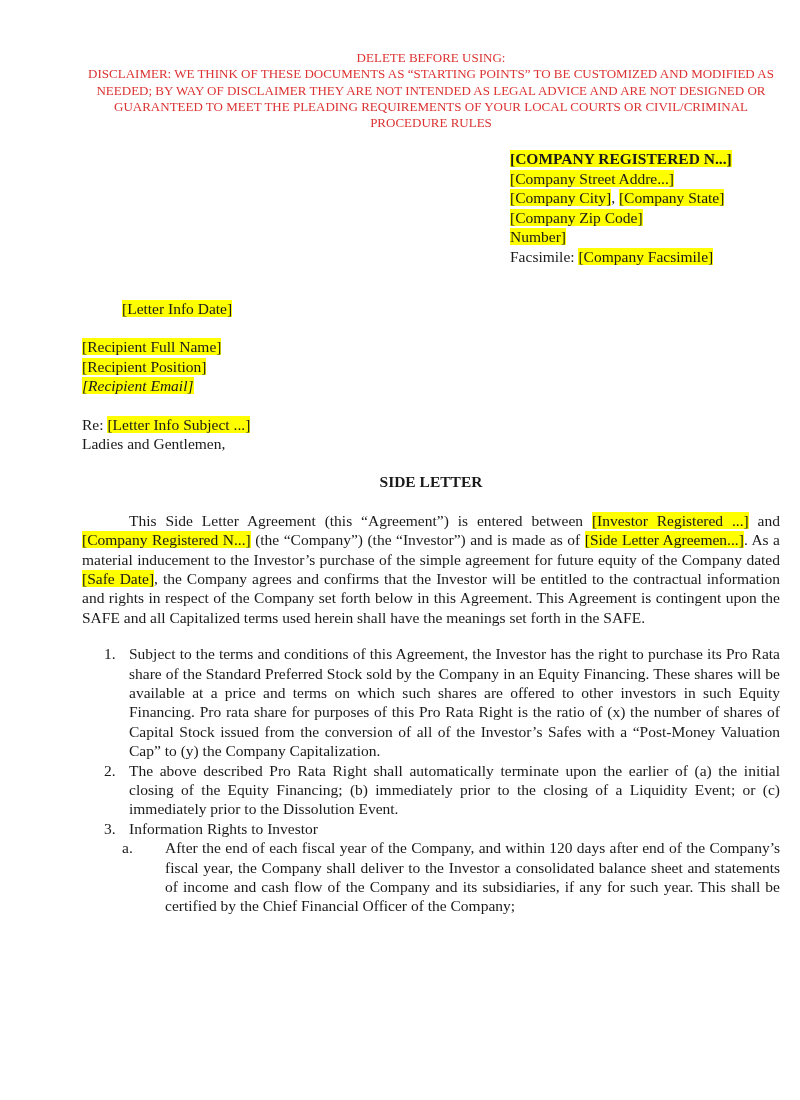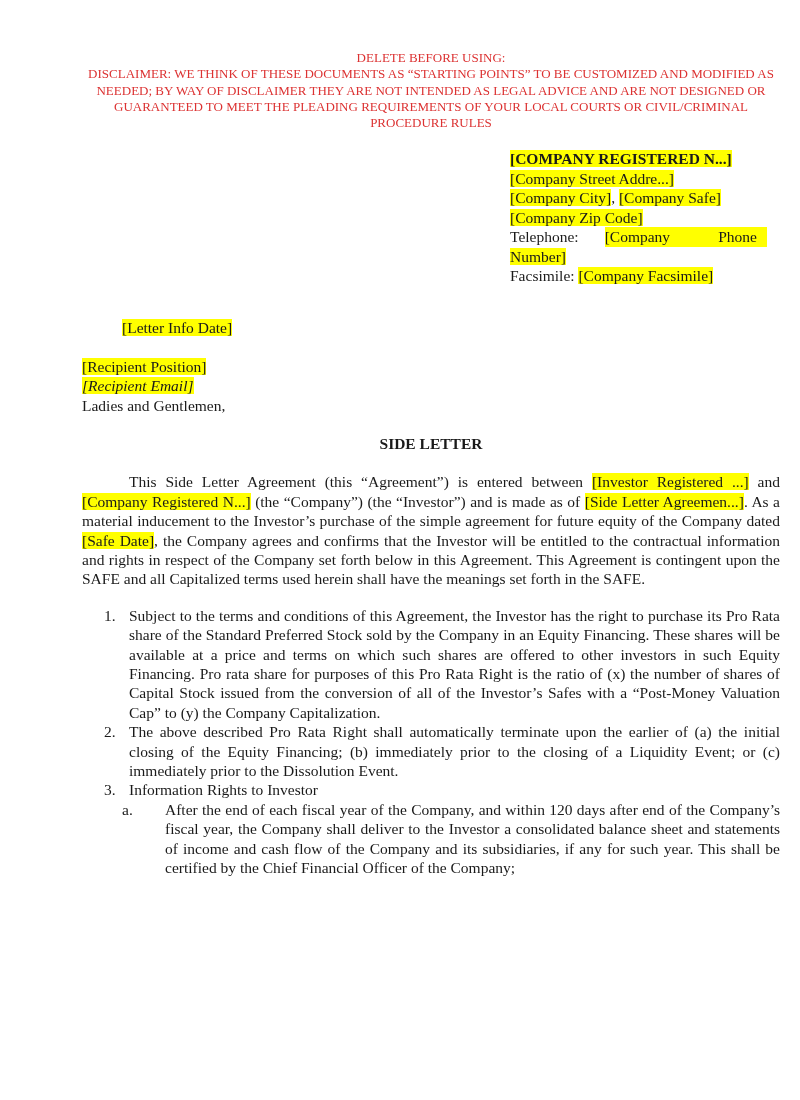--- a/index.html
+++ b/index.html
@@ -82,41 +82,35 @@
 <div class="page">
 
   <div class="disclaimer">
     <div>DELETE BEFORE USING:</div>
     <div>DISCLAIMER: WE THINK OF THESE DOCUMENTS AS “STARTING POINTS” TO BE CUSTOMIZED AND MODIFIED AS NEEDED; BY WAY OF DISCLAIMER THEY ARE NOT INTENDED AS LEGAL ADVICE AND ARE NOT DESIGNED OR GUARANTEED TO MEET THE PLEADING REQUIREMENTS OF YOUR LOCAL COURTS OR CIVIL/CRIMINAL PROCEDURE RULES</div>
   </div>
 
   <div class="company-block">
     <div><span class="hl bold">[COMPANY REGISTERED N...]</span></div>
     <div><span class="hl">[Company Street Addre...]</span></div>
-    <div><span class="hl">[Company City]</span><span>, </span><span class="hl">[Company Safe]</span></div>
+    <div><span class="hl">[Company City]</span><span>, </span><span class="hl">[Company State]</span></div>
     <div><span class="hl">[Company Zip Code]</span></div>
-    <div class="tel-line">
-      <span>Telephone:</span>
-      <span class="tel-spacer"></span>
-      <span class="tel-fill">
-        <span>[Company</span>
-        <span>Phone</span>
-      </span>
-    </div>
     <div><span class="hl">Number]</span></div>
     <div><span>Facsimile: </span><span class="hl">[Company Facsimile]</span></div>
   </div>
 
   <div class="date-line"><span class="hl">[Letter Info Date]</span></div>
 
   <div class="recipient-block">
+    <div><span class="hl">[Recipient Full Name]</span></div>
     <div><span class="hl">[Recipient Position]</span></div>
     <div><span class="hl italic">[Recipient Email]</span></div>
   </div>
 
+  <div class="re-line"><span>Re: </span><span class="hl">[Letter Info Subject ...]</span></div>
 
   <div class="salutation">Ladies and Gentlemen,</div>
 
   <div class="letter-title">SIDE LETTER</div>
 
   <div class="body-para" id="para1"><span>This Side Letter Agreement (this “Agreement”) is entered between </span><span class="hl">[Investor Registered ...]</span><span> and </span><span class="hl">[Company Registered N...]</span><span> (the “Company”) (the “Investor”) and is made as of </span><span class="hl">[Side Letter Agreemen...]</span><span>. As a material inducement to the Investor’s purchase of the simple agreement for future equity of the Company dated </span><span class="hl">[Safe Date]</span><span>, the Company agrees and confirms that the Investor will be entitled to the contractual information and rights in respect of the Company set forth below in this Agreement. This Agreement is contingent upon the SAFE and all Capitalized terms used herein shall have the meanings set forth in the SAFE.</span></div>
 
   <div class="num-list">
     <div class="li">
       <span class="marker">1.</span>

